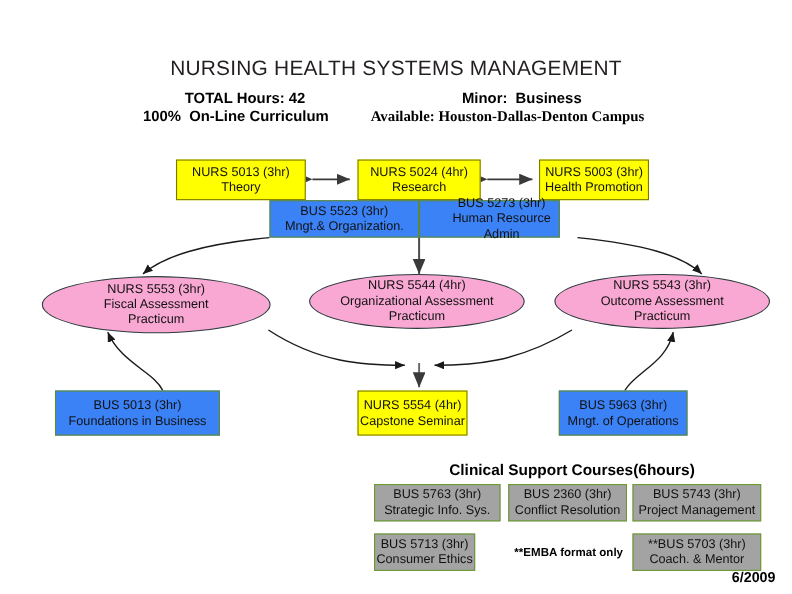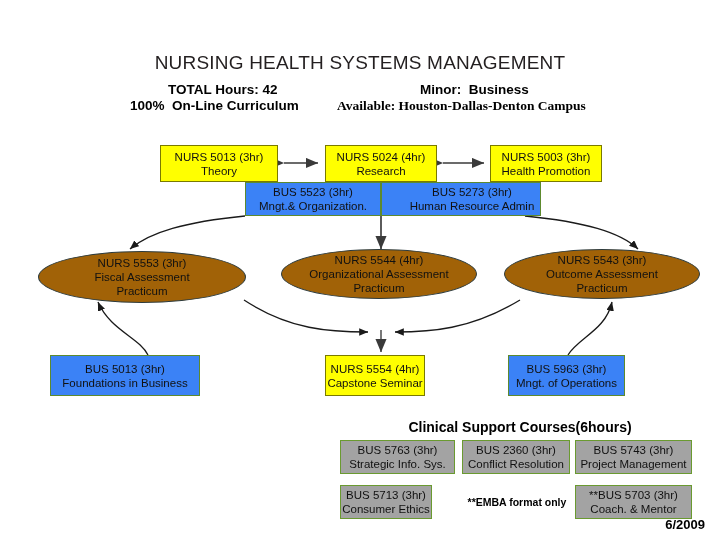--- a/index.html
+++ b/index.html
@@ -40,21 +40,21 @@
     align-items:center;justify-content:center;
     font-size:11.5px;line-height:14px;
     color:#111;
     text-align:center;
   }
   .yellow{background:#ffff00;border:1px solid #7a7a00;}
   .green{background:#3b82f6;border:1px solid #5d8a2e;}
   .green2{background:#a3a3a3;border:1px solid #6a9a30;}
 
   .ellipse{
-    background:#a16207;
+    background:#f9a8d4;
     border:1px solid #2d3b3d;
     border-radius:50%;
     display:flex;flex-direction:column;
     align-items:center;justify-content:center;
     font-size:11.5px;line-height:14px;
     color:#111;text-align:center;
   }
 
   .clin-title{
     left:335px;top:419px;width:370px;
@@ -116,31 +116,31 @@
   <div class="abs box yellow" style="left:160px;top:145px;width:118px;height:37px;">
     <span class="ln">NURS 5013 (3hr)</span>
     <span class="ln">Theory</span>
   </div>
 
   <div class="abs box yellow" style="left:325px;top:145px;width:112px;height:37px;">
     <span class="ln">NURS 5024 (4hr)</span>
     <span class="ln">Research</span>
   </div>
 
-  <div class="abs box yellow" style="left:490px;top:145px;width:112px;height:37px;">
+  <div class="abs box yellow" style="left:490px;top:145px;width:100px;height:37px;">
     <span class="ln">NURS 5003 (3hr)</span>
     <span class="ln">Health Promotion</span>
   </div>
 
   <div class="abs box green" style="left:245px;top:182px;width:136px;height:34px;">
     <span class="ln">BUS 5523 (3hr)</span>
     <span class="ln">Mngt.&amp; Organization.</span>
   </div>
 
-  <div class="abs box green" style="left:381px;top:182px;width:160px;height:34px;padding-left:22px;">
+  <div class="abs box green" style="left:381px;top:182px;width:128px;height:34px;padding-left:22px;">
     <span class="ln">BUS 5273 (3hr)</span>
     <span class="ln">Human Resource Admin</span>
   </div>
 
   <div class="abs ellipse" style="left:38px;top:251px;width:208px;height:52px;">
     <span class="ln">NURS 5553 (3hr)</span>
     <span class="ln">Fiscal Assessment</span>
     <span class="ln">Practicum</span>
   </div>
 

